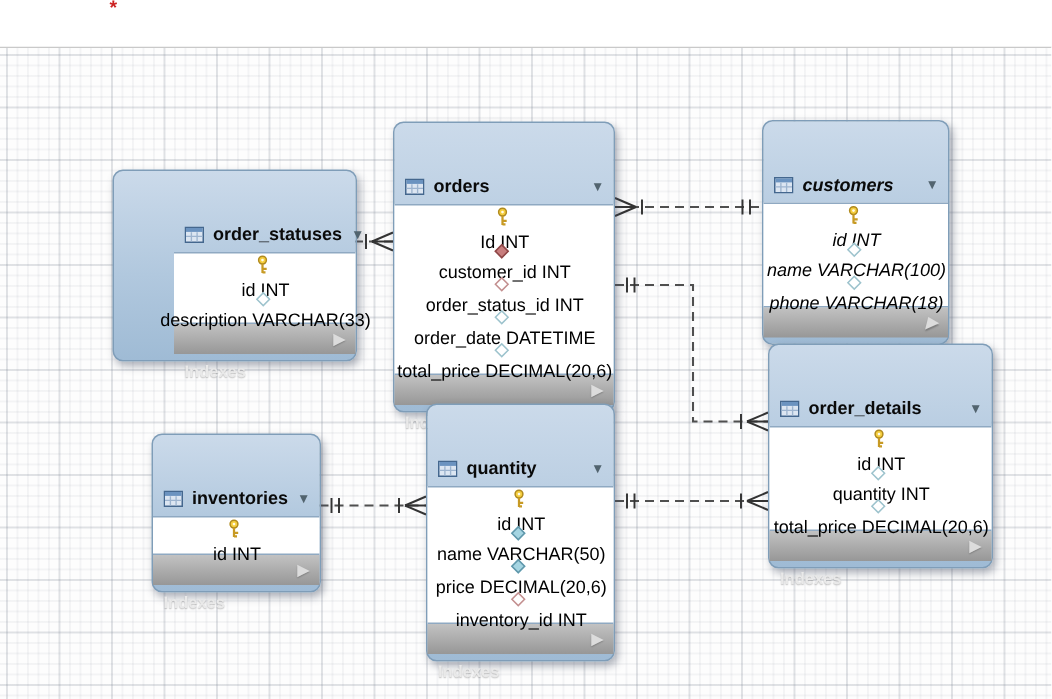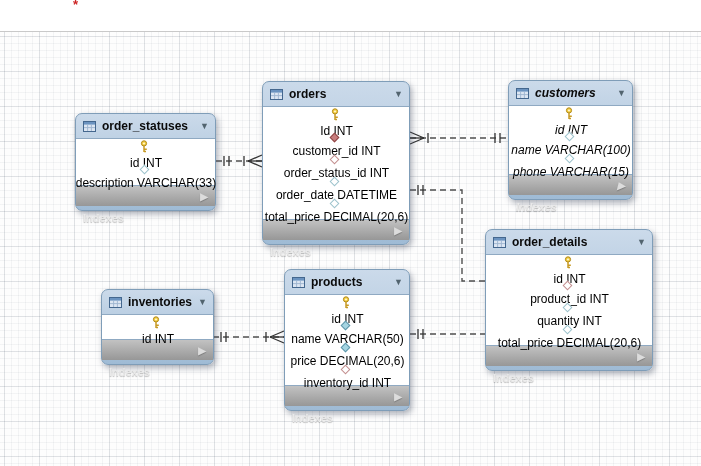--- a/index.html
+++ b/index.html
@@ -25,21 +25,21 @@
   #rel-svg{position:absolute;left:0;top:0;z-index:1;pointer-events:none;}
   .rel-line{fill:none;stroke:#4f4f4f;stroke-width:1.4;stroke-dasharray:6 4;pointer-events:stroke;}
   .rel-marker{stroke:#333;stroke-width:1.3;fill:none;}
 
   
   .table-card{position:absolute;z-index:2;border-radius:7px;
     background:linear-gradient(180deg,#cbdaea 0%,#b1c8de 55%,#9fbbd5 100%);
     border:1px solid #7f9db8;
     box-shadow:2px 3px 6px rgba(70,80,100,0.45);
     padding-bottom:4px;box-sizing:border-box;}
-  .card-header{height:24px;display:flex;align-items:center;padding:0 6px 0 7px;gap:6px;}
+  .card-header{height:24px;display:flex;align-items:center;padding:0 6px 0 7px;gap:6px;margin-top:30px;}
   .tbl-icon{display:flex;flex:0 0 auto;}
   .tbl-title{font-weight:bold;font-size:12px;color:#0a0a0a;flex:1 1 auto;white-space:nowrap;}
   .collapse-arrow{font-size:9px;color:#52646f;flex:0 0 auto;}
   .card-body{background:#ffffff;border-top:1px solid #8fa9c2;border-bottom:1px solid #8fa9c2;padding:1px 0;}
   .col-row{display:flex;align-items:center;height:22px;padding:0 4px 0 5px;font-size:12px;color:#000;white-space:nowrap;flex-direction:column;}
   .col-icon{flex:0 0 14px;width:14px;display:flex;justify-content:center;align-items:center;margin-right:4px;}
   .diamond{width:7px;height:7px;transform:rotate(45deg);display:inline-block;box-sizing:border-box;}
   .d-red-filled{background:#c87d7d;border:1px solid #8d4747;}
   .d-red{background:#fff;border:1px solid #c38f8f;}
   .d-cyan-filled{background:#a5d5e2;border:1px solid #6097aa;}
@@ -89,21 +89,21 @@
       <line x1="494" y1="329" x2="494" y2="339" class="rel-marker"></line>
       <polyline points="213,337 284,337" class="rel-line"></polyline>
       <line x1="221" y1="332" x2="221" y2="342" class="rel-marker"></line>
       <line x1="226" y1="332" x2="226" y2="342" class="rel-marker"></line>
       <line x1="270" y1="337" x2="284" y2="331" class="rel-marker"></line>
       <line x1="270" y1="337" x2="284" y2="337" class="rel-marker"></line>
       <line x1="270" y1="337" x2="284" y2="343" class="rel-marker"></line>
       <line x1="266" y1="332" x2="266" y2="342" class="rel-marker"></line>
     </svg>
 
-<div class="table-card" style="left: 75px; top: 113px; width: 141px;">
+<div class="table-card" style="left: 75px; top: 113px; width: 163px; padding-left: 40px;">
       <div class="card-header">
         <span class="tbl-icon">
           <svg width="13" height="11" viewBox="0 0 13 11">
             <rect x="0.5" y="0.5" width="12" height="10" fill="#dce6f2" stroke="#44678e"></rect>
             <rect x="1" y="1" width="11" height="2.6" fill="#6b93c0"></rect>
             <path d="M1 6.6 H12 M4.6 3.8 V10 M8.4 3.8 V10" stroke="#9db4cf" stroke-width="0.9" fill="none"></path>
           </svg>
         </span>
         <span class="tbl-title">order_statuses</span>
         <span class="collapse-arrow">▼</span>
@@ -210,29 +210,29 @@
         <div class="col-row">
           <span class="col-icon">
             <span class="diamond d-cyan"></span>
           </span>
           <span class="col-label">name VARCHAR(100)</span>
         </div>
         <div class="col-row">
           <span class="col-icon">
             <span class="diamond d-cyan"></span>
           </span>
-          <span class="col-label">phone VARCHAR(15)</span>
-        </div>
-      </div>
-      <div class="card-footer">
-        <span class="footer-label">Indexes</span>
-        <span class="footer-arrow">▶</span>
-      </div>
-    </div>
-    <div class="table-card" style="left: 485px; top: 229px; width: 168px;">
+          <span class="col-label">phone VARCHAR(18)</span>
+        </div>
+      </div>
+      <div class="card-footer">
+        <span class="footer-label">Indexes</span>
+        <span class="footer-arrow">▶</span>
+      </div>
+    </div>
+    <div class="table-card" style="left: 512px; top: 229px; width: 150px;">
       <div class="card-header">
         <span class="tbl-icon">
           <svg width="13" height="11" viewBox="0 0 13 11">
             <rect x="0.5" y="0.5" width="12" height="10" fill="#dce6f2" stroke="#44678e"></rect>
             <rect x="1" y="1" width="11" height="2.6" fill="#6b93c0"></rect>
             <path d="M1 6.6 H12 M4.6 3.8 V10 M8.4 3.8 V10" stroke="#9db4cf" stroke-width="0.9" fill="none"></path>
           </svg>
         </span>
         <span class="tbl-title">order_details</span>
         <span class="collapse-arrow">▼</span>
@@ -243,81 +243,75 @@
             <span class=""><svg width="10" height="13" viewBox="0 0 10 13">
                 <circle cx="5" cy="3.4" r="2.6" fill="#f5ce3e" stroke="#b08a1e" stroke-width="1"></circle>
                 <circle cx="5" cy="3.4" r="0.9" fill="#fffbe8"></circle>
                 <path d="M5 6 L5 12 M5 9.2 L7.8 9.2 M5 11.6 L7 11.6" stroke="#c79a24" stroke-width="1.5" fill="none"></path>
               </svg></span>
           </span>
           <span class="col-label">id INT</span>
         </div>
         <div class="col-row">
           <span class="col-icon">
+            <span class="diamond d-cyan"></span>
+          </span>
+          <span class="col-label">quantity INT</span>
+        </div>
+        <div class="col-row">
+          <span class="col-icon">
+            <span class="diamond d-cyan"></span>
+          </span>
+          <span class="col-label">total_price DECIMAL(20,6)</span>
+        </div>
+      </div>
+      <div class="card-footer">
+        <span class="footer-label">Indexes</span>
+        <span class="footer-arrow">▶</span>
+      </div>
+    </div>
+    <div class="table-card" style="left: 284px; top: 269px; width: 126px;">
+      <div class="card-header">
+        <span class="tbl-icon">
+          <svg width="13" height="11" viewBox="0 0 13 11">
+            <rect x="0.5" y="0.5" width="12" height="10" fill="#dce6f2" stroke="#44678e"></rect>
+            <rect x="1" y="1" width="11" height="2.6" fill="#6b93c0"></rect>
+            <path d="M1 6.6 H12 M4.6 3.8 V10 M8.4 3.8 V10" stroke="#9db4cf" stroke-width="0.9" fill="none"></path>
+          </svg>
+        </span>
+        <span class="tbl-title">quantity</span>
+        <span class="collapse-arrow">▼</span>
+      </div>
+      <div class="card-body">
+        <div class="col-row">
+          <span class="col-icon">
+            <span class=""><svg width="10" height="13" viewBox="0 0 10 13">
+                <circle cx="5" cy="3.4" r="2.6" fill="#f5ce3e" stroke="#b08a1e" stroke-width="1"></circle>
+                <circle cx="5" cy="3.4" r="0.9" fill="#fffbe8"></circle>
+                <path d="M5 6 L5 12 M5 9.2 L7.8 9.2 M5 11.6 L7 11.6" stroke="#c79a24" stroke-width="1.5" fill="none"></path>
+              </svg></span>
+          </span>
+          <span class="col-label">id INT</span>
+        </div>
+        <div class="col-row">
+          <span class="col-icon">
+            <span class="diamond d-cyan-filled"></span>
+          </span>
+          <span class="col-label">name VARCHAR(50)</span>
+        </div>
+        <div class="col-row">
+          <span class="col-icon">
+            <span class="diamond d-cyan-filled"></span>
+          </span>
+          <span class="col-label">price DECIMAL(20,6)</span>
+        </div>
+        <div class="col-row">
+          <span class="col-icon">
             <span class="diamond d-red"></span>
           </span>
-          <span class="col-label">product_id INT</span>
-        </div>
-        <div class="col-row">
-          <span class="col-icon">
-            <span class="diamond d-cyan"></span>
-          </span>
-          <span class="col-label">quantity INT</span>
-        </div>
-        <div class="col-row">
-          <span class="col-icon">
-            <span class="diamond d-cyan"></span>
-          </span>
-          <span class="col-label">total_price DECIMAL(20,6)</span>
-        </div>
-      </div>
-      <div class="card-footer">
-        <span class="footer-label">Indexes</span>
-        <span class="footer-arrow">▶</span>
-      </div>
-    </div>
-    <div class="table-card" style="left: 284px; top: 269px; width: 126px;">
-      <div class="card-header">
-        <span class="tbl-icon">
-          <svg width="13" height="11" viewBox="0 0 13 11">
-            <rect x="0.5" y="0.5" width="12" height="10" fill="#dce6f2" stroke="#44678e"></rect>
-            <rect x="1" y="1" width="11" height="2.6" fill="#6b93c0"></rect>
-            <path d="M1 6.6 H12 M4.6 3.8 V10 M8.4 3.8 V10" stroke="#9db4cf" stroke-width="0.9" fill="none"></path>
-          </svg>
-        </span>
-        <span class="tbl-title">products</span>
-        <span class="collapse-arrow">▼</span>
-      </div>
-      <div class="card-body">
-        <div class="col-row">
-          <span class="col-icon">
-            <span class=""><svg width="10" height="13" viewBox="0 0 10 13">
-                <circle cx="5" cy="3.4" r="2.6" fill="#f5ce3e" stroke="#b08a1e" stroke-width="1"></circle>
-                <circle cx="5" cy="3.4" r="0.9" fill="#fffbe8"></circle>
-                <path d="M5 6 L5 12 M5 9.2 L7.8 9.2 M5 11.6 L7 11.6" stroke="#c79a24" stroke-width="1.5" fill="none"></path>
-              </svg></span>
-          </span>
-          <span class="col-label">id INT</span>
-        </div>
-        <div class="col-row">
-          <span class="col-icon">
-            <span class="diamond d-cyan-filled"></span>
-          </span>
-          <span class="col-label">name VARCHAR(50)</span>
-        </div>
-        <div class="col-row">
-          <span class="col-icon">
-            <span class="diamond d-cyan-filled"></span>
-          </span>
-          <span class="col-label">price DECIMAL(20,6)</span>
-        </div>
-        <div class="col-row">
-          <span class="col-icon">
-            <span class="diamond d-red"></span>
-          </span>
           <span class="col-label">inventory_id INT</span>
         </div>
       </div>
       <div class="card-footer">
         <span class="footer-label">Indexes</span>
         <span class="footer-arrow">▶</span>
       </div>
     </div>
     <div class="table-card" style="left: 101px; top: 289px; width: 113px;">
       <div class="card-header">

